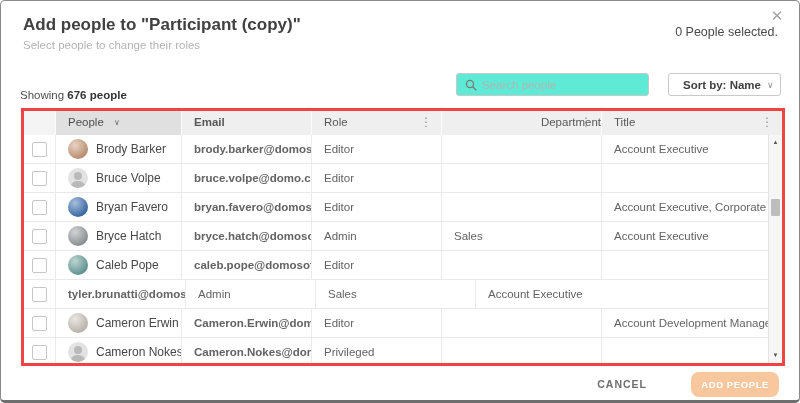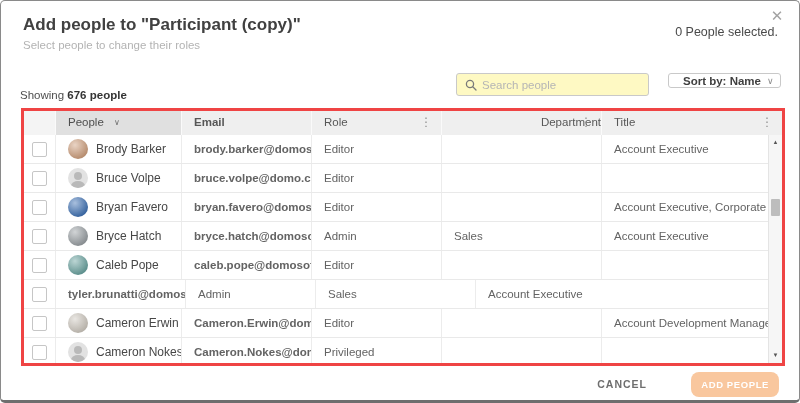--- a/index.html
+++ b/index.html
@@ -9,27 +9,27 @@
 
   
   .dlg-title { position:absolute; left:22px; top:14px; font-size:17px; font-weight:bold; color:#414141; }
   .dlg-subtitle { position:absolute; left:22px; top:38px; font-size:11.5px; color:#b3b3b3; }
   .close-btn { position:absolute; right:13px; top:6px; font-size:15px; color:#a3a3a3; cursor:pointer;
                width:18px; height:18px; text-align:center; line-height:18px; font-weight:400; }
   .selected-status { position:absolute; right:21px; top:24px; font-size:12.5px; color:#4a4a4a; }
 
   
   .search-box { position:absolute; left:455px; top:72px; width:193px; height:23px;
-                border:1px solid #c9c9c9; border-radius:3px; background:#fef9c3; display:flex; align-items:center; }
+                border:1px solid #c9c9c9; border-radius:3px; background:#5eead4; display:flex; align-items:center; }
   .search-box svg { margin:0 5px 0 8px; flex:0 0 auto; }
   .search-box input { border:none; outline:none; flex:1; font-size:11.5px; color:#555;
                       font-family:"Liberation Sans", sans-serif; background:transparent; min-width:0; }
   .search-box input::placeholder { color:#b5b5b5; }
 
-  .sort-btn { position:absolute; left:667px; top:72px; width:113px; height:15px;
+  .sort-btn { position:absolute; left:667px; top:72px; width:113px; height:23px;
               border:1px solid #c9c9c9; border-radius:3px; background:#fff; display:flex;
               align-items:center; padding:0 8px; gap:6px; cursor:pointer; }
   .sort-btn .sort-label { font-size:11.5px; font-weight:bold; color:#3f3f3f; white-space:nowrap; }
   .sort-btn .chev { margin-left:auto; font-size:9px; color:#8a8a8a; }
 
   .showing { position:absolute; left:19px; top:88px; font-size:11.5px; color:#4f4f4f; }
   .showing b { color:#353535; }
 
   
   .grid { position:absolute; left:20px; top:107px; width:764px; height:258px;

